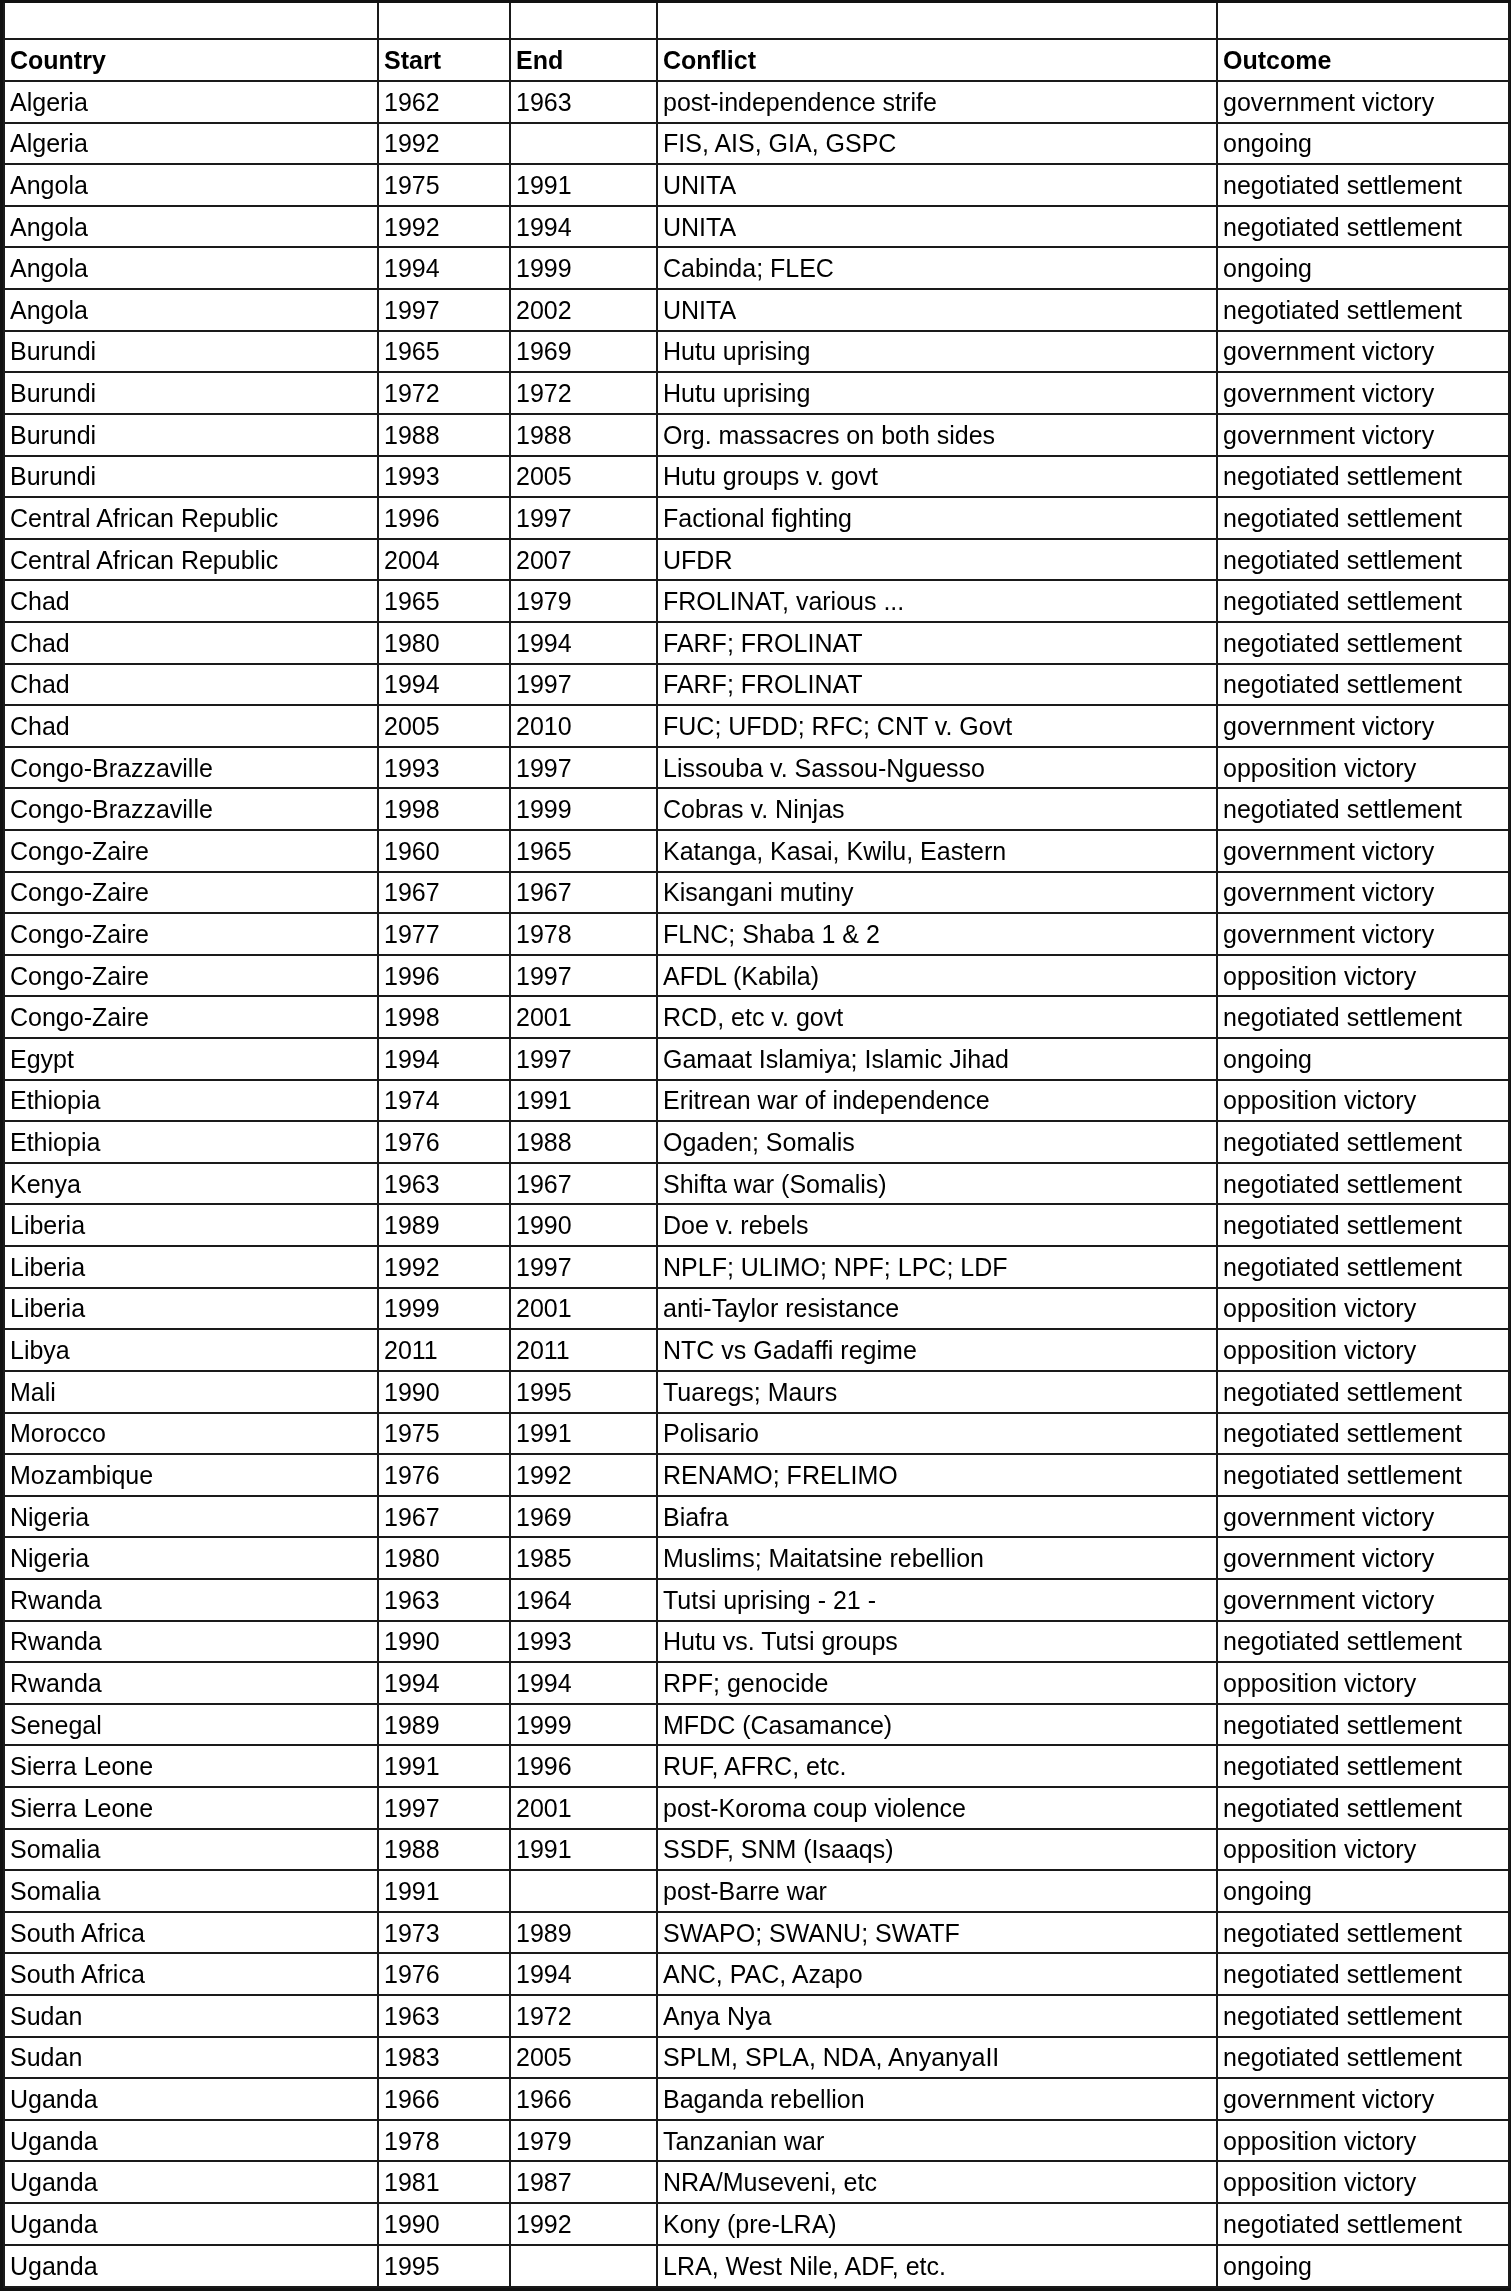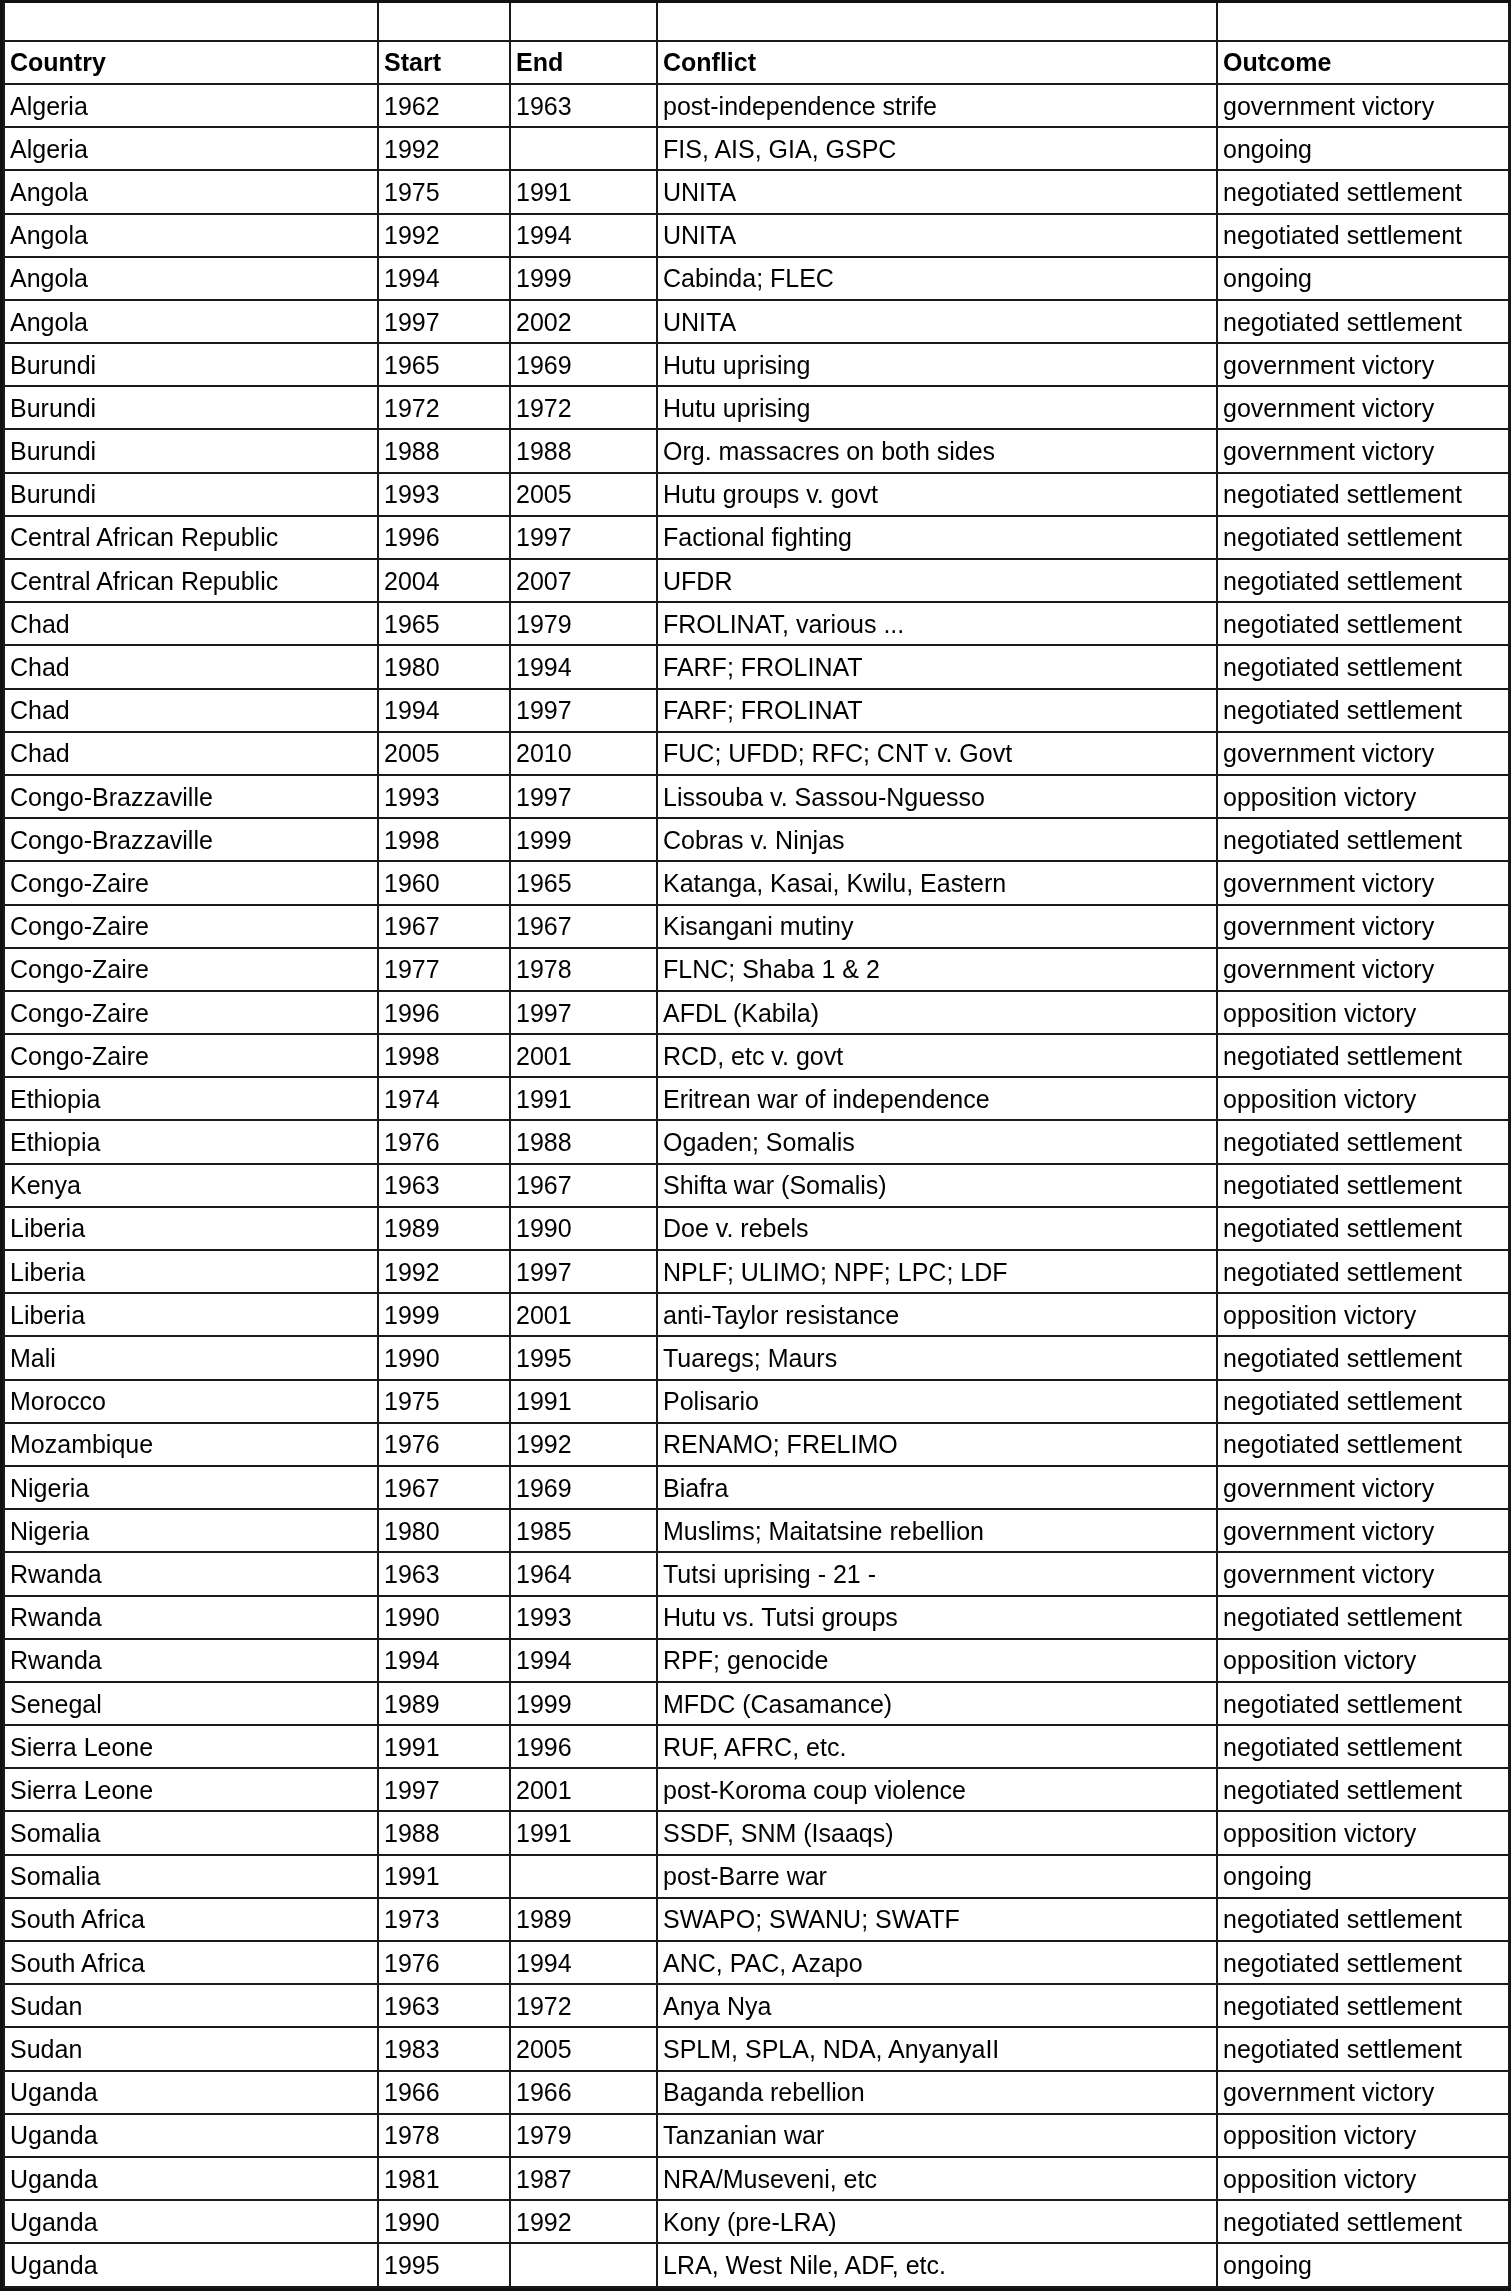--- a/index.html
+++ b/index.html
@@ -243,20 +243,27 @@
           <td>opposition victory</td>
         </tr>
         <tr class="data-row">
           <td>Congo-Zaire</td>
           <td class="num">1998</td>
           <td class="num">2001</td>
           <td>RCD, etc v. govt</td>
           <td>negotiated settlement</td>
         </tr>
         <tr class="data-row">
+          <td>Egypt</td>
+          <td class="num">1994</td>
+          <td class="num">1997</td>
+          <td>Gamaat Islamiya; Islamic Jihad</td>
+          <td>ongoing</td>
+        </tr>
+        <tr class="data-row">
           <td>Ethiopia</td>
           <td class="num">1974</td>
           <td class="num">1991</td>
           <td>Eritrean war of independence</td>
           <td>opposition victory</td>
         </tr>
         <tr class="data-row">
           <td>Ethiopia</td>
           <td class="num">1976</td>
           <td class="num">1988</td>
@@ -282,20 +289,27 @@
           <td class="num">1992</td>
           <td class="num">1997</td>
           <td>NPLF; ULIMO; NPF; LPC; LDF</td>
           <td>negotiated settlement</td>
         </tr>
         <tr class="data-row">
           <td>Liberia</td>
           <td class="num">1999</td>
           <td class="num">2001</td>
           <td>anti-Taylor resistance</td>
+          <td>opposition victory</td>
+        </tr>
+        <tr class="data-row">
+          <td>Libya</td>
+          <td class="num">2011</td>
+          <td class="num">2011</td>
+          <td>NTC vs Gadaffi regime</td>
           <td>opposition victory</td>
         </tr>
         <tr class="data-row">
           <td>Mali</td>
           <td class="num">1990</td>
           <td class="num">1995</td>
           <td>Tuaregs; Maurs</td>
           <td>negotiated settlement</td>
         </tr>
         <tr class="data-row">

